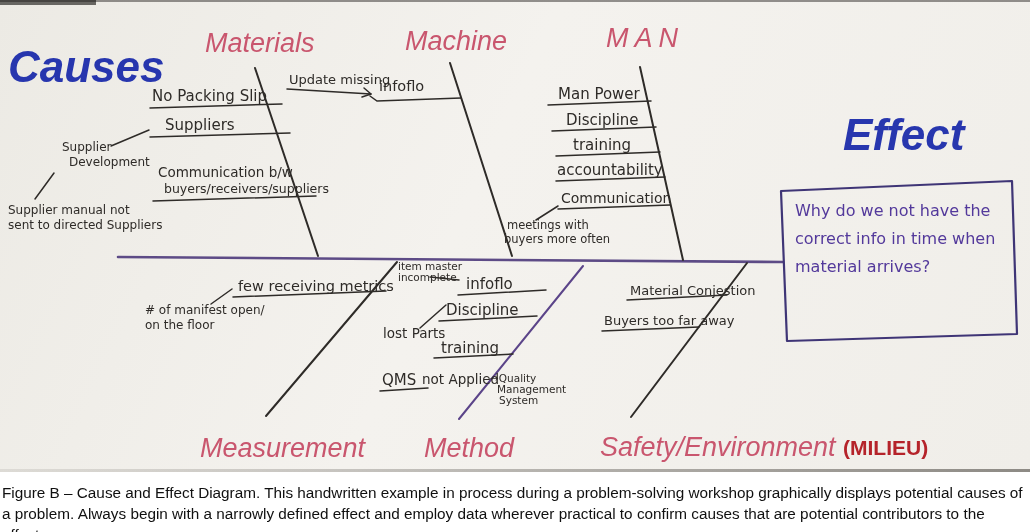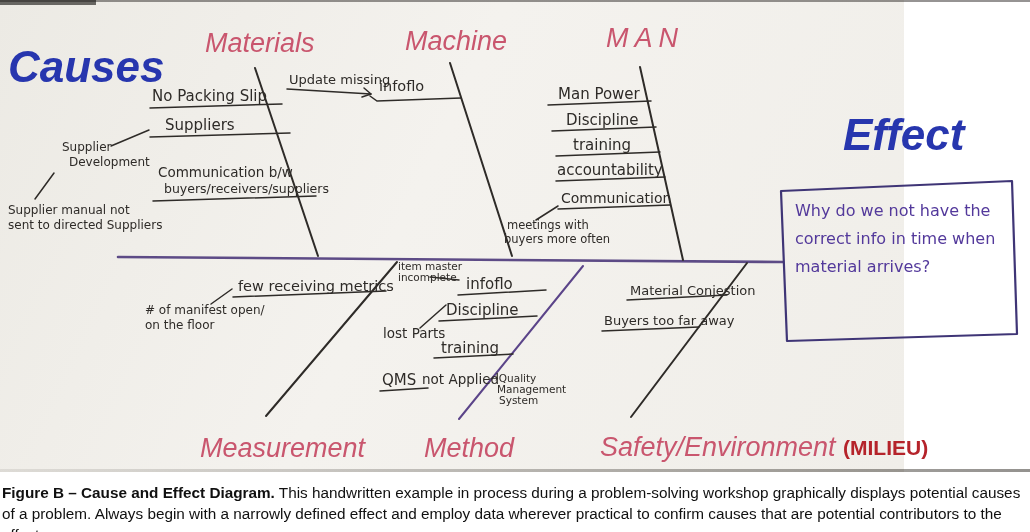--- a/index.html
+++ b/index.html
@@ -1,18 +1,18 @@
 <!DOCTYPE html>
 <html><head>
 <meta charset="utf-8">
 <style>
   html,body{margin:0;padding:0;background:#ffffff;}
   .stage{position:relative;width:1030px;height:532px;background:#ffffff;overflow:hidden;
          font-family:"Liberation Sans",sans-serif;}
-  .photo{position:absolute;top:0;left:0;width:904px;height:472px;
+  .photo{position:absolute;top:0;left:0;width:1030px;height:472px;
          background:linear-gradient(115deg,#eceae4 0%,#f4f2ee 45%,#f0eee9 100%);}
   .photo-top-edge{position:absolute;top:0;left:0;width:1030px;height:2px;background:rgba(45,42,40,.5);}
   .photo-top-corner{position:absolute;top:0;left:0;width:96px;height:5px;background:rgba(32,30,28,.65);}
   .photo-bottom-edge{position:absolute;top:469px;left:0;width:1030px;height:3px;
          background:linear-gradient(90deg,rgba(90,85,78,.12),rgba(60,56,50,.55));}
   svg{position:absolute;top:0;left:0;}
 
   .ink{stroke:#2e2b28;stroke-width:1.5;fill:none;stroke-linecap:round;}
   .ink2{stroke:#2e2b28;stroke-width:2;fill:none;stroke-linecap:round;}
   .spine{stroke:#5d4b86;stroke-width:2.6;fill:none;stroke-linecap:round;}
@@ -24,21 +24,21 @@
   .marker{font-family:"Liberation Sans",sans-serif;font-style:italic;fill:#c9566e;font-size:27px;}
   .blue{font-family:"Liberation Sans",sans-serif;font-style:italic;font-weight:bold;fill:#2736ae;font-size:44px;}
   .purple-hand{fill:#53399b;font-size:16px;}
   .milieu{font-family:"Liberation Sans",sans-serif;font-weight:bold;fill:#b5232a;font-size:21px;}
   .small{font-size:12px;}
   .tiny{font-size:10.5px;}
 
   .caption{position:absolute;top:479px;left:0;width:1026px;padding:3px 2px 0 2px;
            font-size:15.3px;line-height:1.38;color:#101010;
            font-family:"Liberation Sans",sans-serif;}
-  .caption b{font-weight:bold;}
+  .caption b{font-weight:normal;}
 </style>
 </head>
 <body>
 
 <div class="stage">
   <div class="photo">
     <svg width="1030" height="472" viewBox="0 0 1030 472">
 
       <path class="spine" d="M118,257 L783,262"></path>
 

